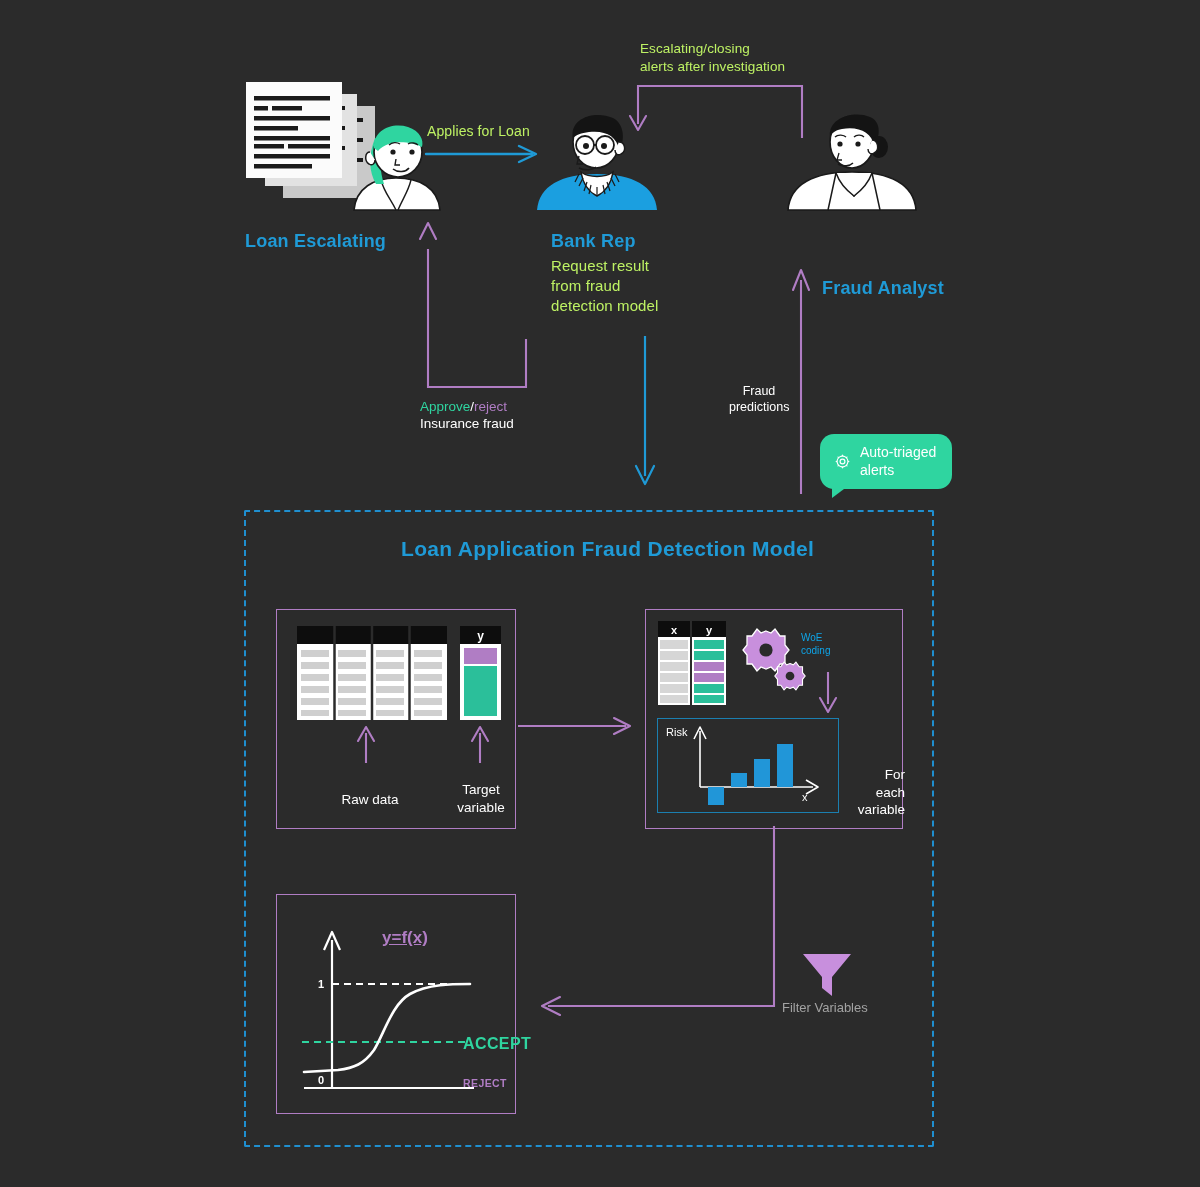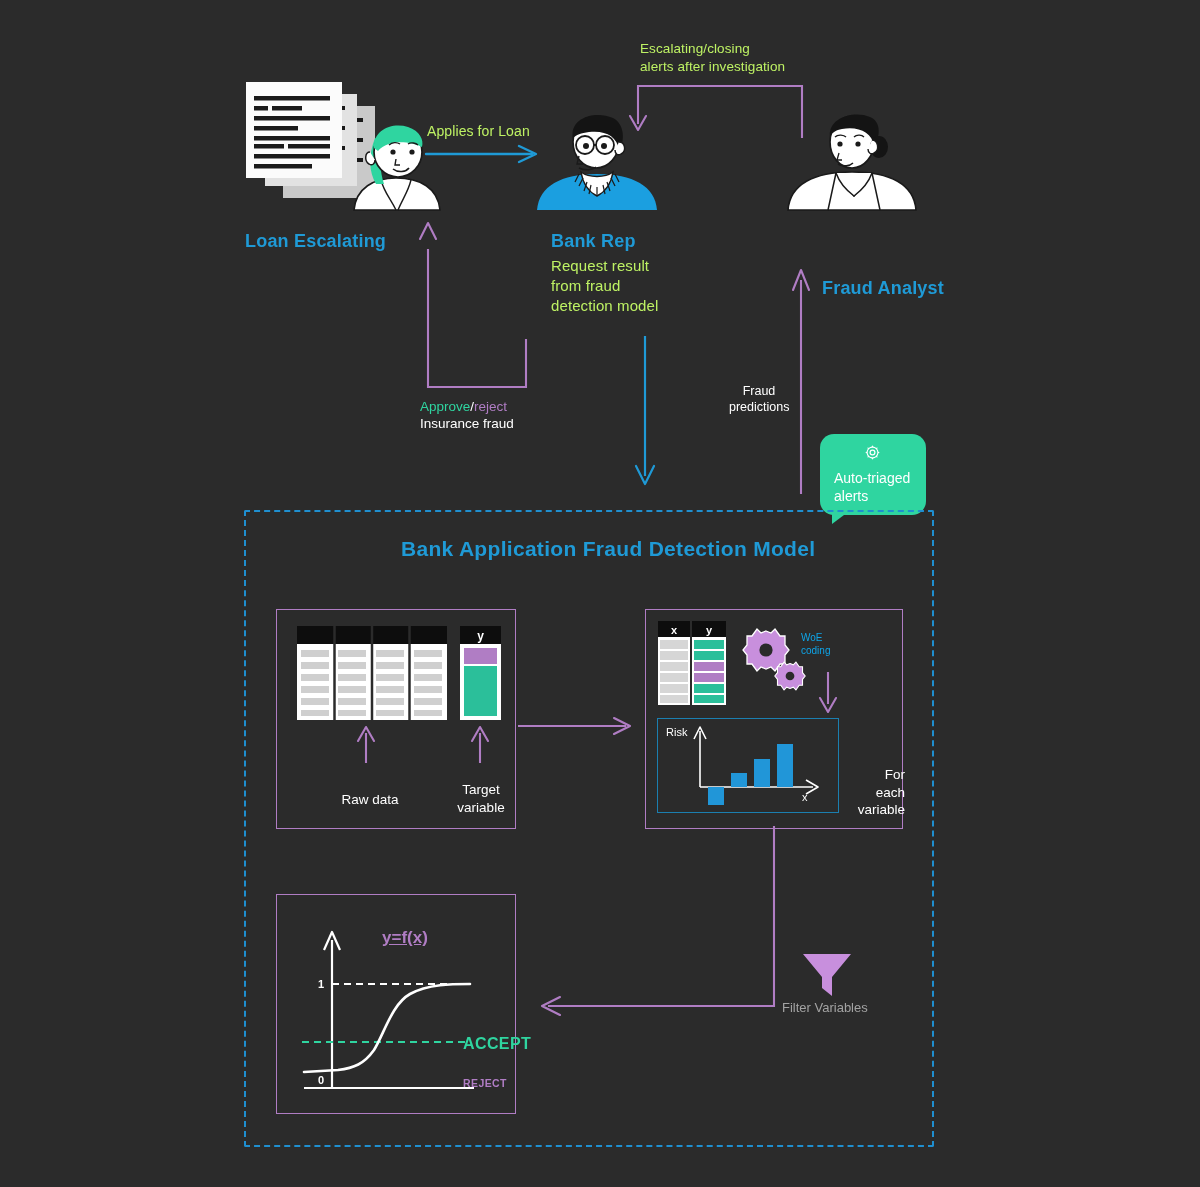--- a/index.html
+++ b/index.html
@@ -61,21 +61,20 @@
     color: #ffffff;
     font-size: 14px;
     line-height: 1.25;
     border-radius: 14px;
     padding: 10px 16px 10px 14px;
     display: flex;
     align-items: center;
     gap: 9px;
     white-space: pre-line;
     position: relative;
-    flex-direction: column;
   }
   .badge:after {
     content: "";
     position: absolute;
     left: 12px;
     bottom: -9px;
     width: 0; height: 0;
     border-left: 0 solid transparent;
     border-right: 16px solid transparent;
     border-top: 12px solid #2fd5a0;
@@ -269,21 +268,21 @@
         <path d="M12 1.8 L13.5 4.3 L10.5 4.3 Z M12 22.2 L10.5 19.7 L13.5 19.7 Z M1.8 12 L4.3 10.5 L4.3 13.5 Z M22.2 12 L19.7 13.5 L19.7 10.5 Z M4.8 4.8 L7.6 5.6 L5.6 7.6 Z M19.2 19.2 L16.4 18.4 L18.4 16.4 Z M19.2 4.8 L18.4 7.6 L16.4 5.6 Z M4.8 19.2 L5.6 16.4 L7.6 18.4 Z" fill="#ffffff"></path>
         <circle cx="12" cy="12" r="7.6" fill="none" stroke="#ffffff" stroke-width="1.5"></circle>
       </svg>
       <span>Auto-triaged
 alerts</span>
     </div>
   </div>
 
   <div class="abs dashed-box" style="left:244px; top:510px; width:686px; height:633px;"></div>
 
-  <div class="abs model-title" style="left:401px; top:537px;">Bank Application Fraud Detection Model</div>
+  <div class="abs model-title" style="left:401px; top:537px;">Loan Application Fraud Detection Model</div>
 
   <div class="abs panel" style="left:276px; top:609px; width:238px; height:218px;"></div>
 
   <div class="abs" style="left:297px; top:626px;">
     <svg width="150" height="94" viewBox="0 0 150 94">
       <rect x="0" y="0" width="150" height="18" fill="#0d0d0d"></rect>
       <rect x="0" y="18" width="150" height="76" fill="#ffffff"></rect>
       <g fill="#cfcfcf">
         <rect x="4" y="24" width="28" height="7"></rect>
           <rect x="4" y="36" width="28" height="7"></rect>

